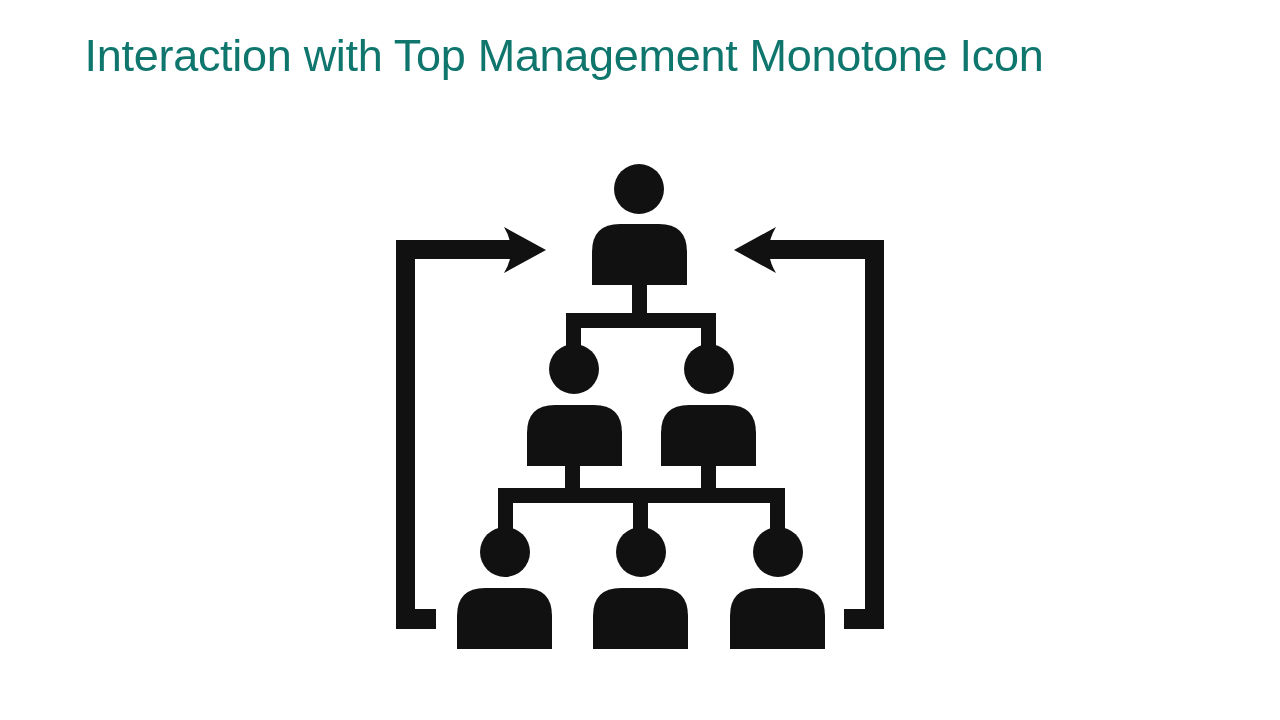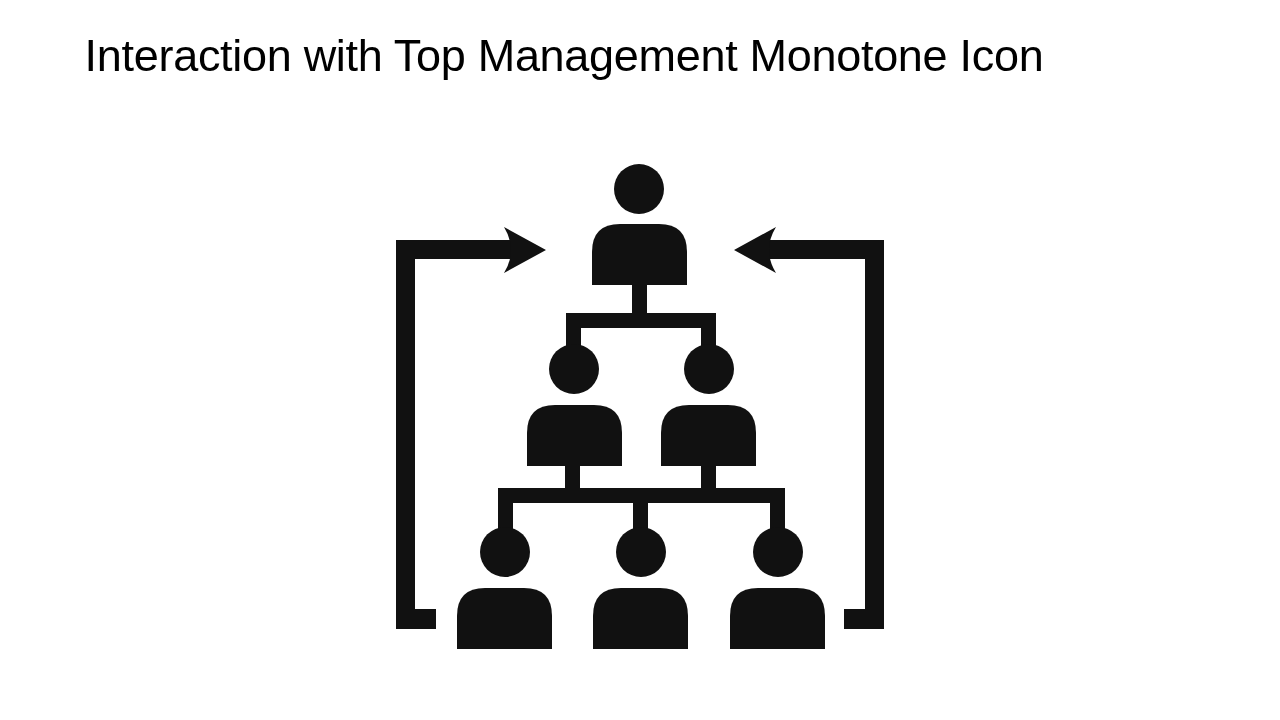--- a/index.html
+++ b/index.html
@@ -1,19 +1,19 @@
 <!DOCTYPE html>
 <html><head>
 <meta charset="utf-8">
 <style>
   html, body { margin:0; padding:0; background:#ffffff; }
   body { width:1280px; height:720px; position:relative; overflow:hidden; }
   .title {
     position:absolute; left:0; top:30px; width:1128px; text-align:center;
-    font-family:"Liberation Sans", sans-serif; font-size:45px; color:#000000;
+    font-family:"Liberation Sans", sans-serif; font-size:45px; color:#0f766e;
     letter-spacing:-0.3px;
   }
   .icon { position:absolute; left:0; top:0; }
 </style>
 </head>
 <body>
 
 <div class="title">Interaction with Top Management Monotone Icon</div>
 
 <svg class="icon" width="1280" height="720" viewBox="0 0 1280 720">

